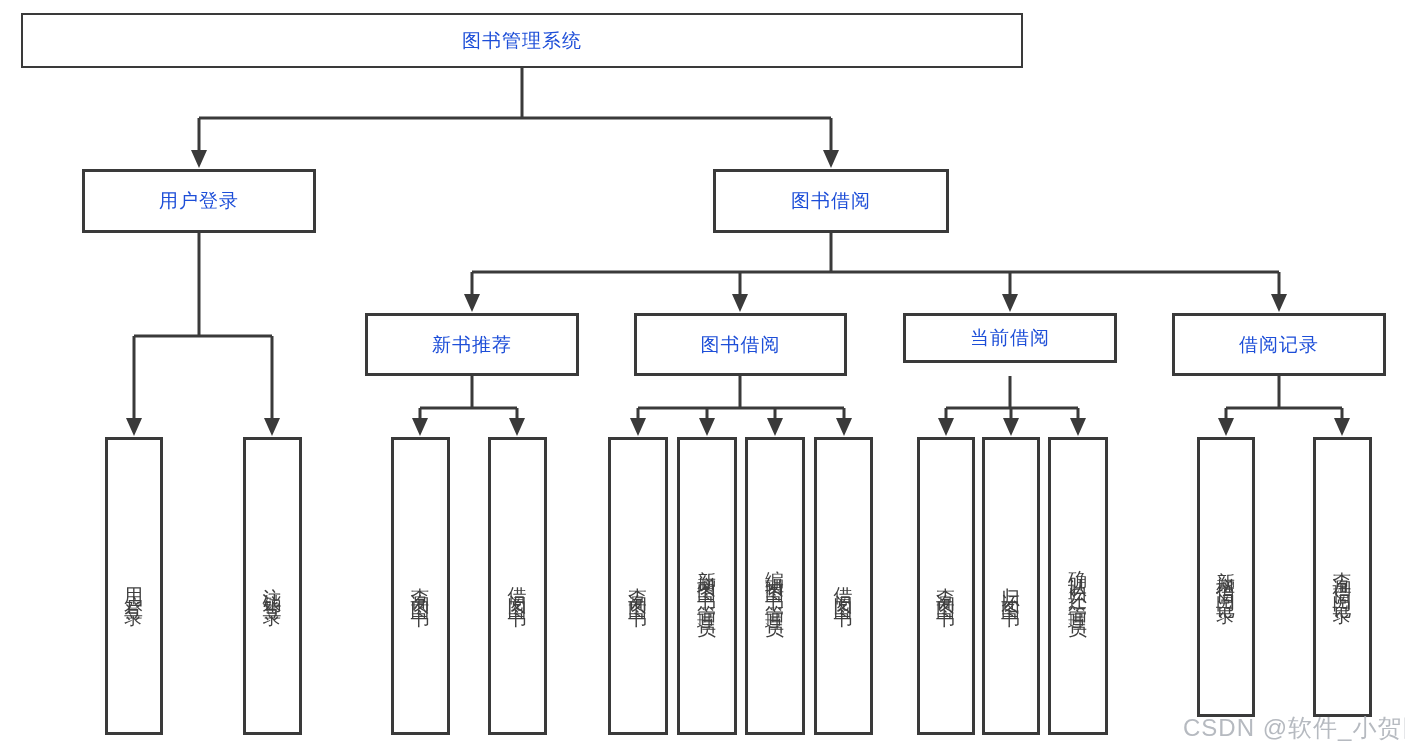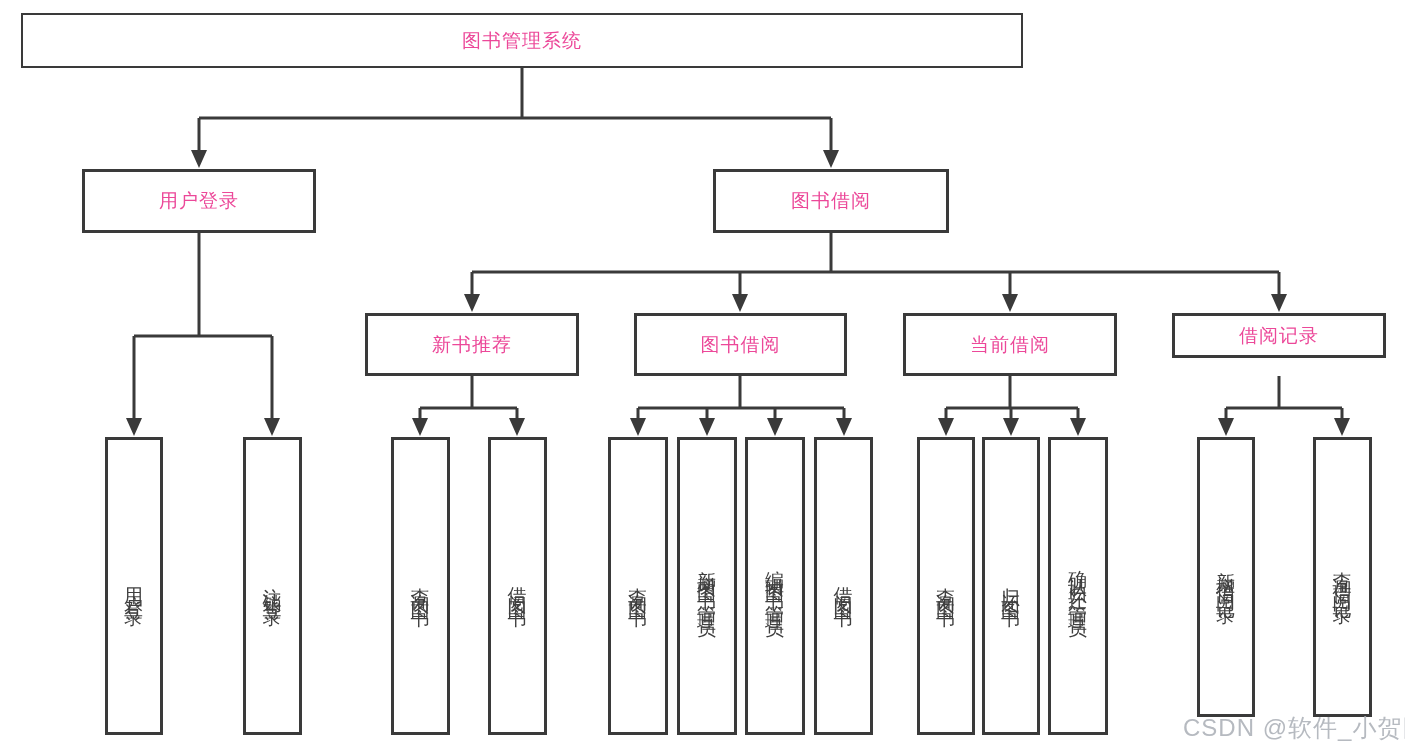--- a/index.html
+++ b/index.html
@@ -26,42 +26,42 @@
     box-sizing: border-box;
     background: #ffffff;
     border: 3px solid #3a3a3a;
     display: flex;
     align-items: center;
     justify-content: center;
     z-index: 2;
   }
   .node .label {
     font-size: 19px;
-    color: #ec4899;
+    color: #1d4ed8;
     letter-spacing: 1px;
     white-space: nowrap;
   }
   .node .vlabel {
     writing-mode: vertical-rl;
     text-orientation: mixed;
     font-size: 19px;
     color: #3f3f3f;
     letter-spacing: 7px;
     line-height: 1;
   }
   
   .n-root   { left: 21px;  top: 13px;  width: 1002px; height: 55px; border-width: 2px; }
   
   .n-user   { left: 82px;  top: 169px; width: 234px; height: 64px; }
   .n-mgmt   { left: 713px; top: 169px; width: 236px; height: 64px; }
   
   .n-l3-rec    { left: 365px;  top: 313px; width: 214px; height: 63px; }
   .n-l3-borrow { left: 634px;  top: 313px; width: 213px; height: 63px; }
-  .n-l3-cur    { left: 903px;  top: 313px; width: 214px; height: 63px; }
-  .n-l3-log    { left: 1172px; top: 313px; width: 214px; height: 45px; }
+  .n-l3-cur    { left: 903px;  top: 313px; width: 214px; height: 50px; }
+  .n-l3-log    { left: 1172px; top: 313px; width: 214px; height: 63px; }
   
   .leaf { top: 437px; height: 298px; }
   .leaf-a1 { left: 105px;  width: 58px; }
   .leaf-a2 { left: 243px;  width: 59px; }
   .leaf-b1 { left: 391px;  width: 59px; }
   .leaf-b2 { left: 488px;  width: 59px; }
   .leaf-c1 { left: 608px;  width: 60px; }
   .leaf-c2 { left: 677px;  width: 60px; }
   .leaf-c3 { left: 745px;  width: 60px; }
   .leaf-c4 { left: 814px;  width: 59px; }

